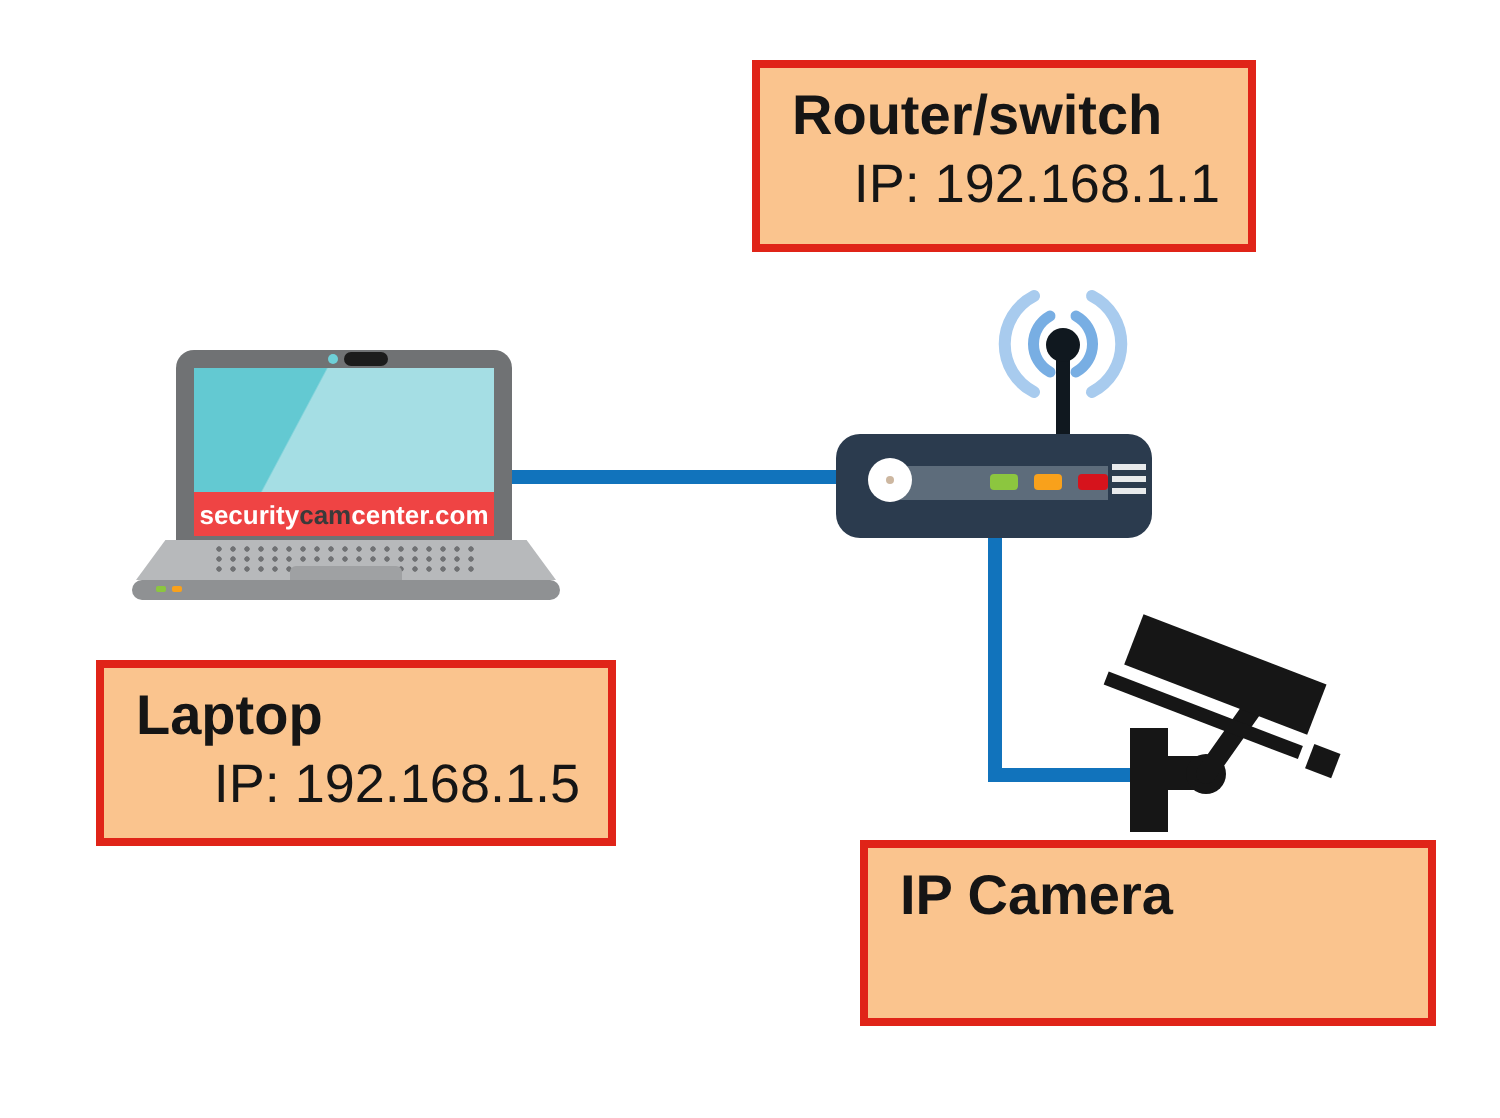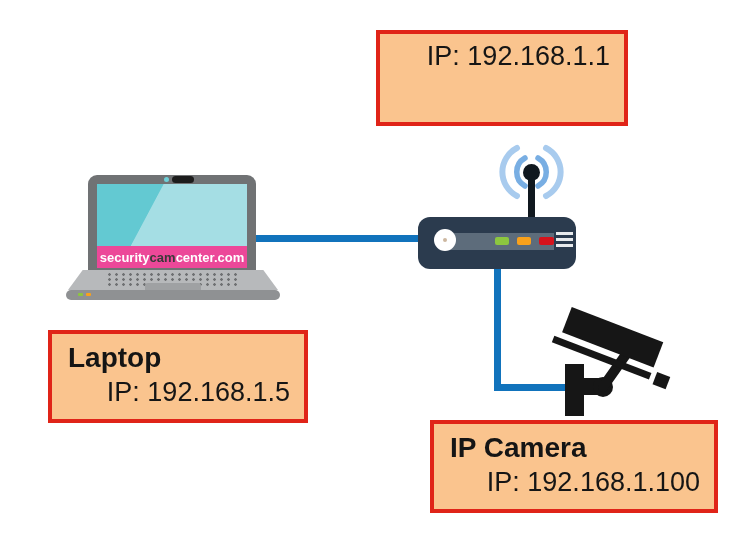--- a/index.html
+++ b/index.html
@@ -28,21 +28,21 @@
     position:absolute;left:22px;top:10px;width:168px;height:110px;
     background:#707274;border-radius:9px 9px 3px 3px;
   }
   .laptop .screen{
     position:absolute;left:31px;top:19px;width:150px;height:84px;
     background:linear-gradient(118deg,#63C9D2 0%,#63C9D2 34%,#A5DEE4 34.5%,#A5DEE4 100%);
   }
   .laptop .cam-dot{position:absolute;left:98px;top:12px;width:5px;height:5px;border-radius:50%;background:#6ED0D8;}
   .laptop .cam-pill{position:absolute;left:106px;top:11px;width:22px;height:7px;border-radius:4px;background:#1c1c1c;}
   .laptop .banner{
-    position:absolute;left:31px;top:81px;width:150px;height:22px;background:#ec4899;
+    position:absolute;left:31px;top:81px;width:150px;height:22px;background:#ef4444;
     display:flex;align-items:center;justify-content:center;
     font-size:13px;font-weight:bold;color:#ffffff;white-space:nowrap;
   }
   .laptop .banner .mid{color:#3a3a3a;}
   .laptop .deck{
     position:absolute;left:2px;top:105px;width:210px;height:20px;background:#B7B9BB;
     clip-path:polygon(7% 0,93% 0,100% 100%,0 100%);
   }
   .laptop .keys{
     position:absolute;left:18%;top:2px;width:64%;height:14px;
@@ -132,26 +132,26 @@
       <line x1="58" y1="89" x2="82" y2="55" stroke="#161616" stroke-width="10" stroke-linecap="round"></line>
       <g transform="rotate(21 66 52)">
         <rect x="14" y="26" width="98" height="27"></rect>
         <rect x="8" y="59" width="104" height="7"></rect>
         <rect x="117" y="56" width="14" height="13"></rect>
       </g>
     </g>
   </svg>
 
   <div class="label-box box-router">
+    <div class="title">Router/switch</div>
     <div class="ip">IP: 192.168.1.1</div>
   </div>
 
   <div class="label-box box-laptop">
     <div class="title">Laptop</div>
     <div class="ip">IP: 192.168.1.5</div>
   </div>
 
   <div class="label-box box-camera">
     <div class="title">IP Camera</div>
-    <div class="ip">IP: 192.168.1.100</div>
   </div>
 
 </div>
 
 </body></html>

